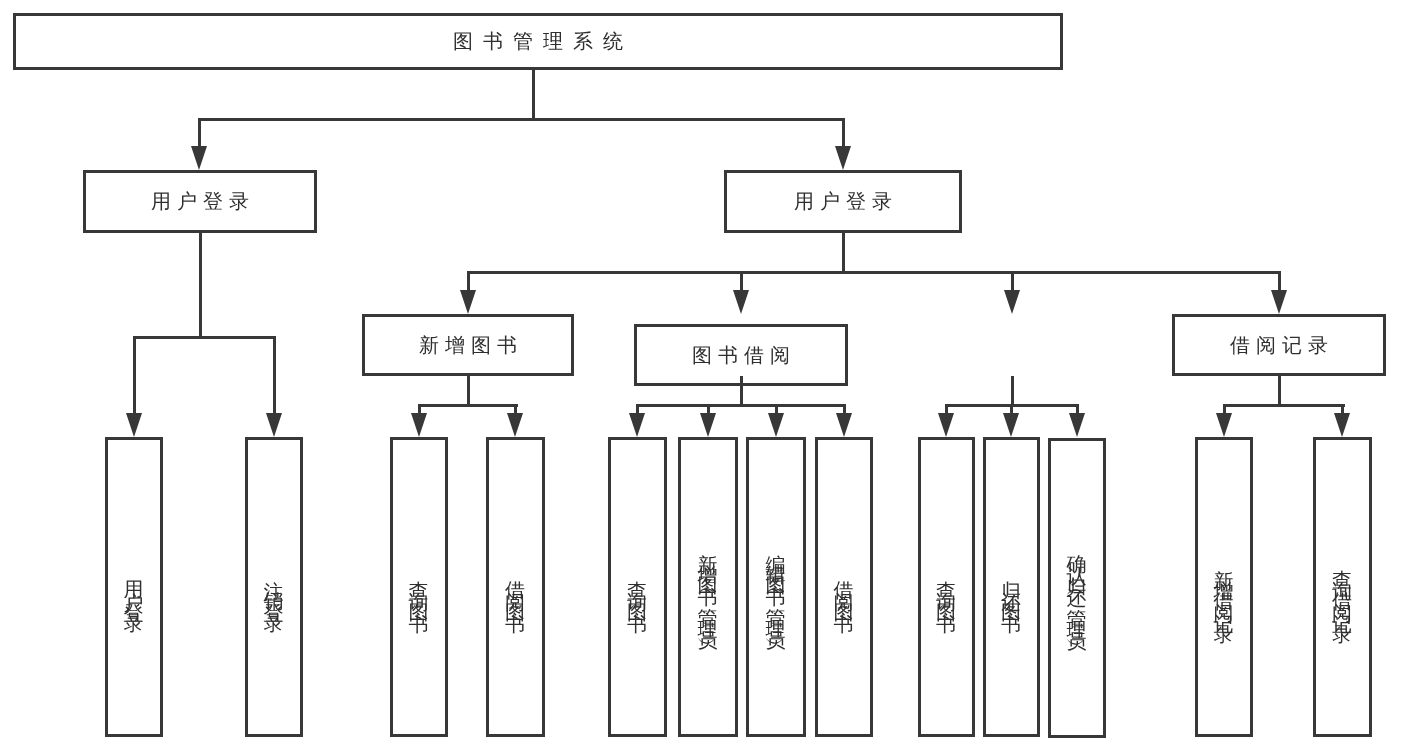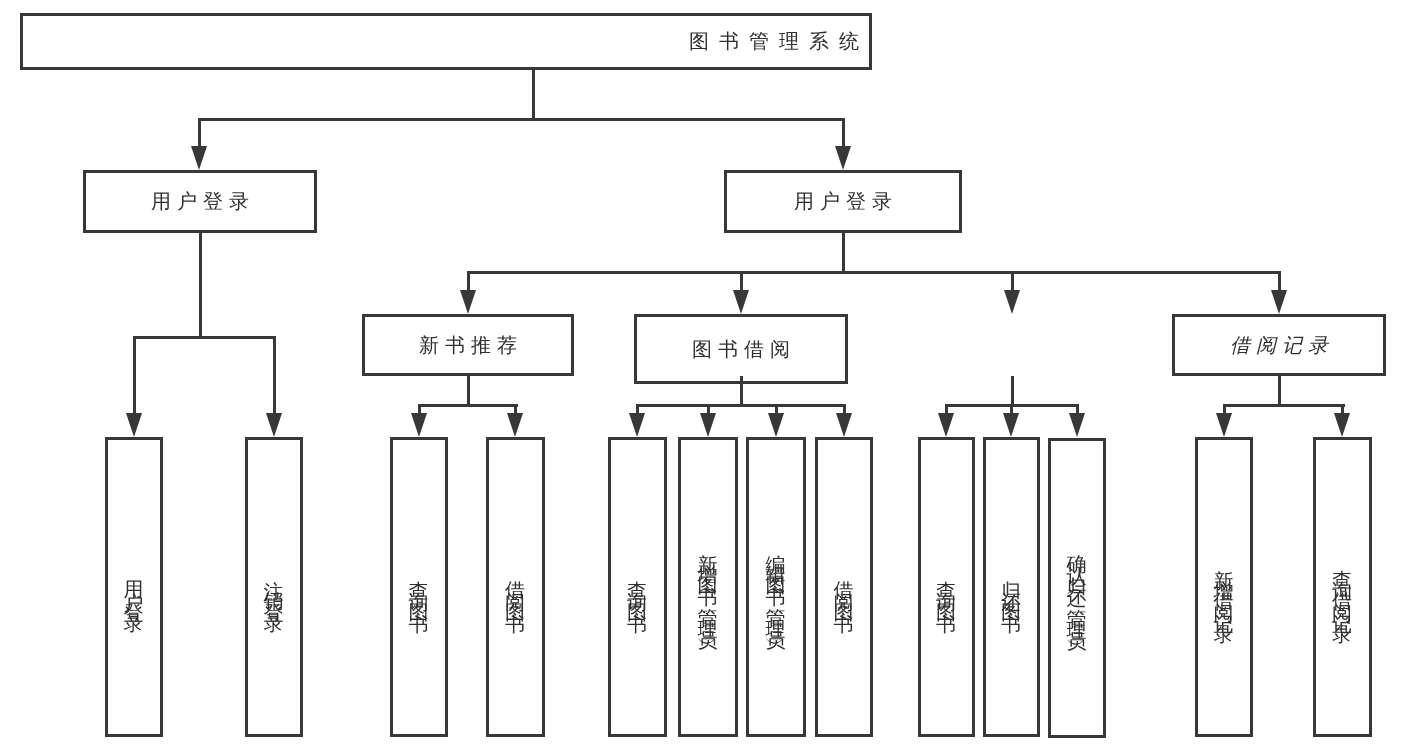--- a/index.html
+++ b/index.html
@@ -29,21 +29,21 @@
   .watermark{
     position:absolute;left:1164px;top:715px;z-index:9;
     font-size:20px;color:#c8c1c1;letter-spacing:1px;white-space:nowrap;
   }
 </style>
 </head>
 <body>
 
 <div class="canvas">
 
-  <div class="box h root" style="left:20px;top:13px;width:852px;height:57px;justify-content:flex-end;">
+  <div class="box h root" style="left:13px;top:13px;width:1050px;height:57px;">
     <span class="lbl">图书管理系统</span>
   </div>
 
   <div class="vl" style="left:531.5px;top:70px;height:50px;"></div>
   <div class="hl" style="left:197.5px;top:118px;width:647px;"></div>
   <div class="vl" style="left:197.5px;top:118px;height:32px;"></div>
   <div class="arrow" style="left:191px;top:146px;"></div>
   <div class="vl" style="left:841.5px;top:118px;height:32px;"></div>
   <div class="arrow" style="left:835px;top:146px;"></div>
 
@@ -66,26 +66,26 @@
   <div class="vl" style="left:466.5px;top:271px;height:22px;"></div>
   <div class="arrow" style="left:460px;top:290px;"></div>
   <div class="vl" style="left:739.5px;top:271px;height:22px;"></div>
   <div class="arrow" style="left:733px;top:290px;"></div>
   <div class="vl" style="left:1010.5px;top:271px;height:22px;"></div>
   <div class="arrow" style="left:1004px;top:290px;"></div>
   <div class="vl" style="left:1277.5px;top:271px;height:22px;"></div>
   <div class="arrow" style="left:1271px;top:290px;"></div>
 
   <div class="box h" style="left:362px;top:314px;width:212px;height:62px;">
-    <span class="lbl">新书推荐</span>
+    <span class="lbl">新增图书</span>
   </div>
-  <div class="box h" style="left:634px;top:314px;width:214px;height:70px;">
+  <div class="box h" style="left:634px;top:324px;width:214px;height:62px;">
     <span class="lbl">图书借阅</span>
   </div>
-  <div class="box h" style="left:1172px;top:314px;width:214px;height:62px;font-style:italic;">
+  <div class="box h" style="left:1172px;top:314px;width:214px;height:62px;">
     <span class="lbl">借阅记录</span>
   </div>
 
   <div class="vl" style="left:466.5px;top:376px;height:31px;"></div>
   <div class="hl" style="left:417.5px;top:404px;width:100px;"></div>
   <div class="vl" style="left:417.5px;top:404px;height:14px;"></div>
   <div class="arrow" style="left:411px;top:413px;"></div>
   <div class="vl" style="left:513.5px;top:404px;height:14px;"></div>
   <div class="arrow" style="left:507px;top:413px;"></div>
 

